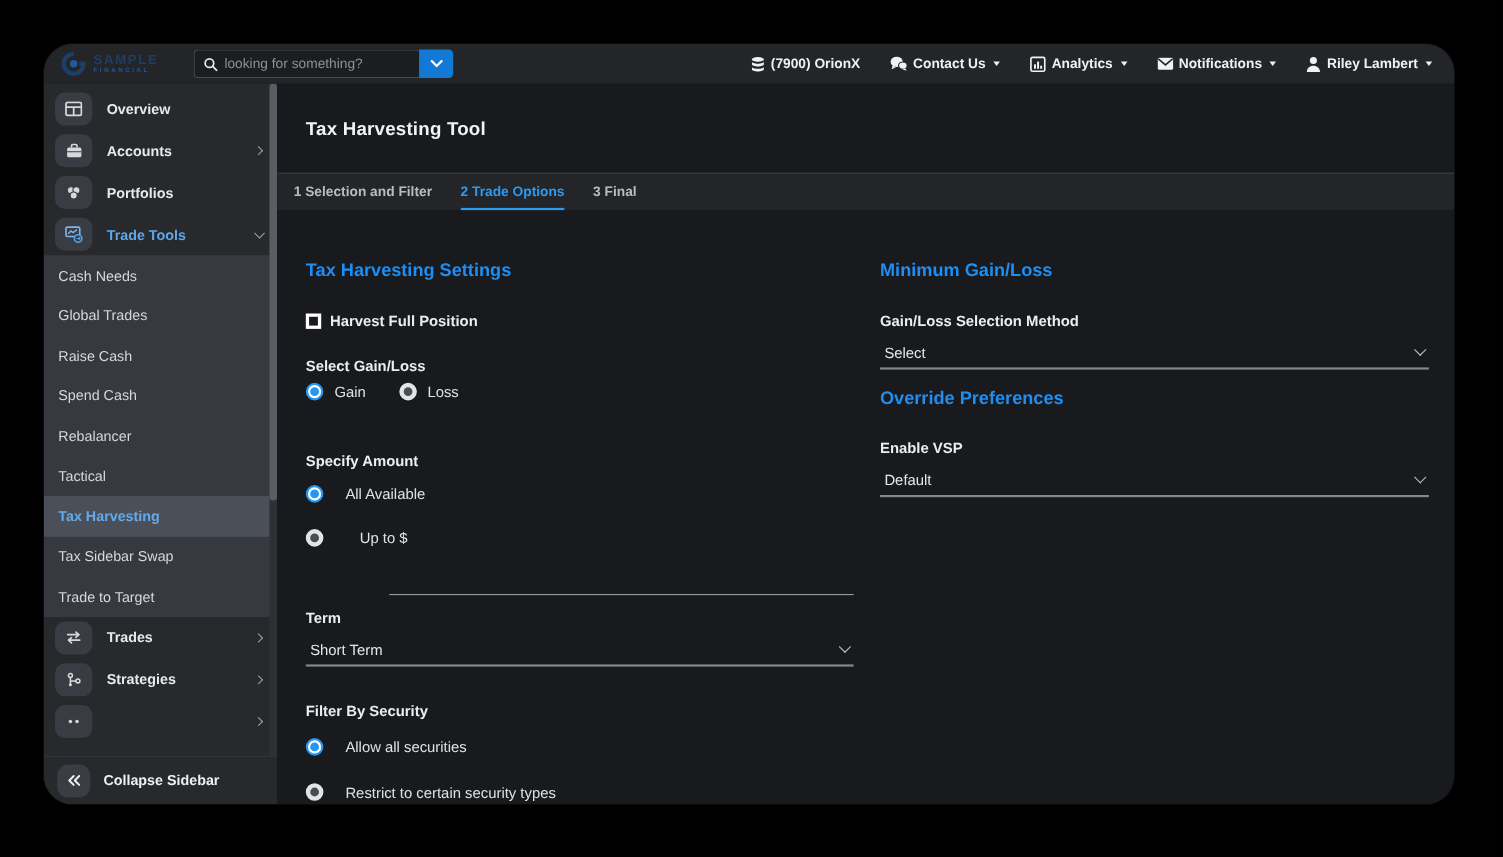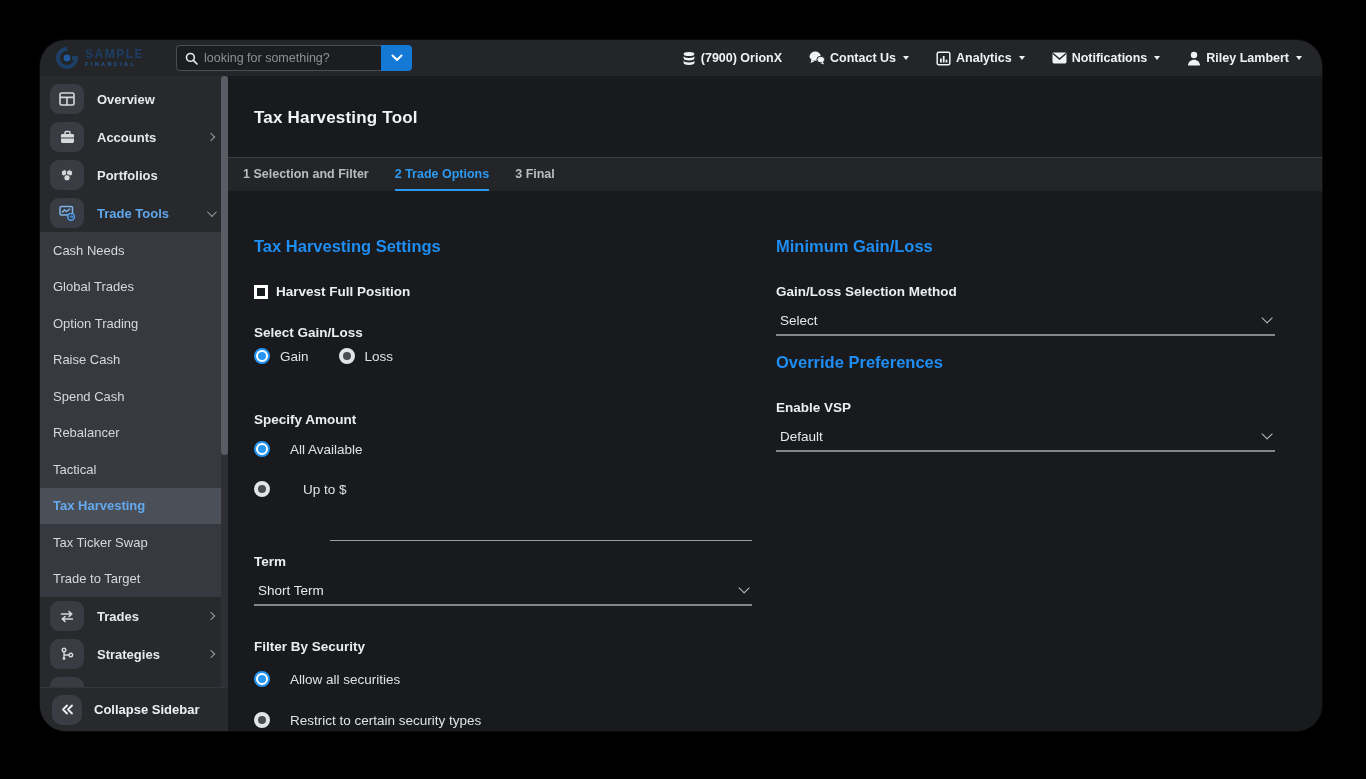--- a/index.html
+++ b/index.html
@@ -26,21 +26,21 @@
   .search-btn { width:31px; background:#1479d4; border:none; border-radius:0 4px 4px 0;
                 display:flex; align-items:center; justify-content:center; cursor:pointer; }
   .top-right { margin-left:auto; display:flex; align-items:center; gap:27px; }
   .top-item { display:flex; align-items:center; gap:5px; color:#f0f1f3; font-size:12.5px;
               font-weight:600; cursor:pointer; white-space:nowrap; }
   .caret { width:0; height:0; border-left:3.5px solid transparent; border-right:3.5px solid transparent;
            border-top:4px solid #f0f1f3; margin-left:2px; }
 
   
   .body { position:absolute; top:36px; left:0; right:0; bottom:0; display:flex; }
-  .sidebar { position:relative; width:188px; background:#27292d; flex:none; overflow:hidden; }
+  .sidebar { position:relative; width:212px; background:#27292d; flex:none; overflow:hidden; }
   .side-scroll { position:absolute; right:0; top:0; bottom:44px; width:7px; background:#2e3035; }
   .side-thumb { position:absolute; top:0; left:0; width:7px; height:62%; background:#5a5e64; border-radius:4px; }
   .side-list { padding-top:4px; }
   .side-item { height:38px; display:flex; align-items:center; padding:0 14px 0 10px; cursor:pointer; }
   .icon-box { width:34px; height:30px; border-radius:9px; background:#393d43;
               display:flex; align-items:center; justify-content:center; flex:none; }
   .side-label { margin-left:13px; font-size:13px; font-weight:600; color:#e8e9eb; }
   .side-label.active-parent { color:#5fa7ea; }
   .chev-right { width:6px; height:6px; border-right:1.7px solid #9a9da1; border-top:1.7px solid #9a9da1;
                 transform:rotate(45deg); margin-left:auto; }
@@ -241,27 +241,26 @@
             </svg>
           </span>
             </span>
           <span class="side-label active-parent">Trade Tools</span>
           <span class="chev-down-s"></span>
         </div>
 
         <div class="submenu">
           <div class="sub-item">Cash Needs</div>
           <div class="sub-item">Global Trades</div>
-          <div class="sub-item">Option Trading</div>
           <div class="sub-item">Raise Cash</div>
           <div class="sub-item">Spend Cash</div>
           <div class="sub-item">Rebalancer</div>
           <div class="sub-item">Tactical</div>
           <div class="sub-item active">Tax Harvesting</div>
-          <div class="sub-item">Tax Ticker Swap</div>
+          <div class="sub-item">Tax Sidebar Swap</div>
           <div class="sub-item">Trade to Target</div>
         </div>
 
         <div class="side-item">
           <span class="icon-box">
               <span>
             <svg width="16" height="13" viewBox="0 0 16 13">
               <path d="M2.5 4 H12 M10 1.6 L12.8 4 L10 6.4" fill="none" stroke="#d6d8da" stroke-width="1.5" stroke-linecap="round" stroke-linejoin="round"></path>
               <path d="M13.5 9 H4 M6 6.6 L3.2 9 L6 11.4" fill="none" stroke="#d6d8da" stroke-width="1.5" stroke-linecap="round" stroke-linejoin="round"></path>
             </svg>

